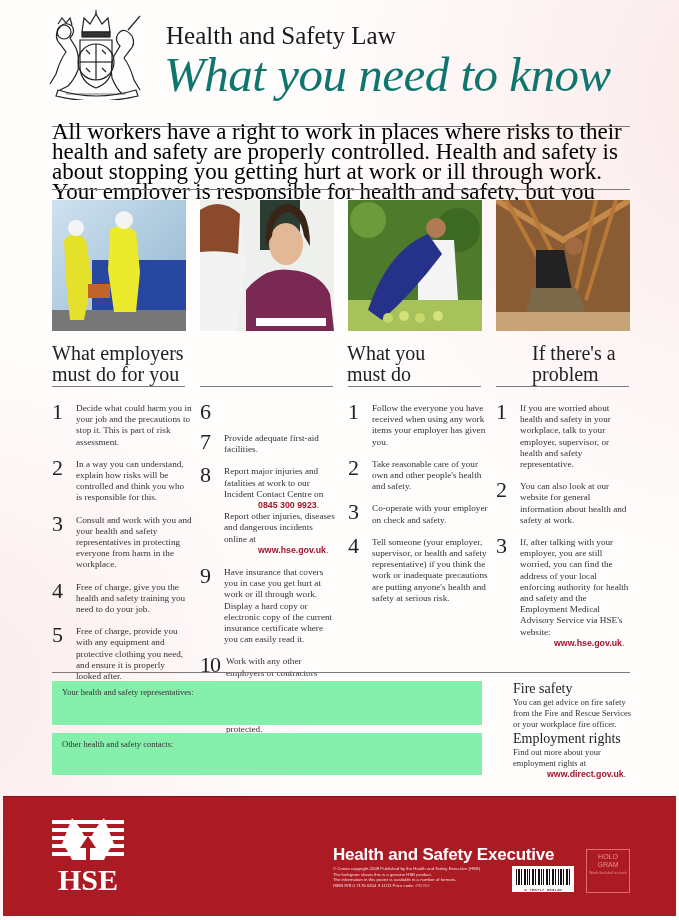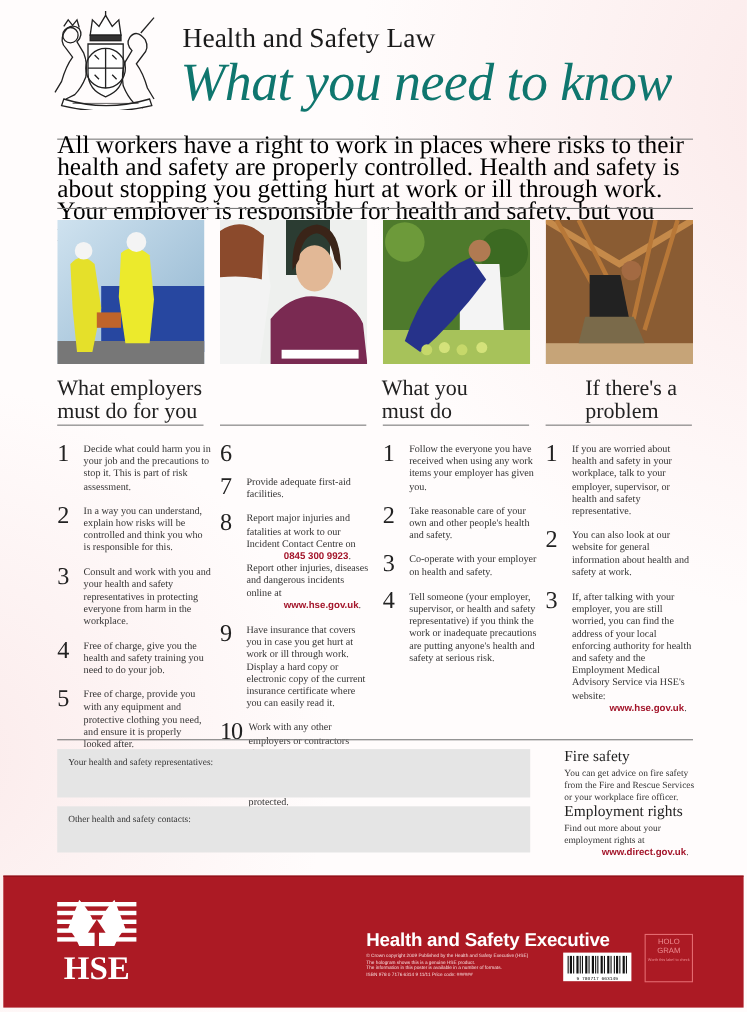--- a/index.html
+++ b/index.html
@@ -31,21 +31,21 @@
 
     
     .list { width: 140px; }
     .item { display: flex; align-items: flex-start; margin-bottom: 10px; }
     .num { font-family: "Liberation Serif", serif; font-size: 22px; line-height: 20px; width: 16px; flex: 0 0 auto; color: #222; }
     .num.wide { width: 24px; font-size: 22px; letter-spacing: -1px; }
     .txt { font-family: "Liberation Serif", serif; font-size: 9.2px; line-height: 11.2px; color: #333; padding-left: 8px; padding-top: 1px; }
     .red { color: #a3152a; font-family: Liberation Sans, sans-serif; font-weight: bold; font-size: 8.8px; padding-left: 34px; }
 
     
-    .contact-box { background: #e5e5e5; }
+    .contact-box { background: #86efac; }
     .contact-label { font-family: "Liberation Serif", serif; font-size: 8.5px; color: #333; }
 
     .side-head { font-family: "Liberation Serif", serif; font-size: 14px; color: #222; }
     .side-text { font-family: "Liberation Serif", serif; font-size: 8.6px; line-height: 10.8px; color: #333; }
 
     
     .footer { left: 3px; top: 796px; width: 673px; height: 120px; background: #ac1a24; border-top: 1px solid #8a0f18; }
     .hse-logo { left: 50px; top: 818px; width: 76px; height: 76px; }
     .hse-name { left: 333px; top: 845px; font-family: "Liberation Sans", sans-serif; font-weight: bold; font-size: 17px; color: #fff; white-space: nowrap; letter-spacing: -0.2px; }
     .fine { left: 333px; top: 866px; font-family: "Liberation Sans", sans-serif; font-size: 4.3px; line-height: 5.6px; color: #f8dede; width: 180px; }
@@ -216,21 +216,21 @@
   <div class="item">
     <div class="num">1</div>
     <div class="txt">Follow the everyone you have received when using any work items your employer has given you.</div>
   </div>
   <div class="item">
     <div class="num">2</div>
     <div class="txt">Take reasonable care of your own and other people's health and safety.</div>
   </div>
   <div class="item">
     <div class="num">3</div>
-    <div class="txt">Co-operate with your employer on health and safety.</div>
+    <div class="txt">Co-operate with your employer on check and safety.</div>
   </div>
   <div class="item">
     <div class="num">4</div>
     <div class="txt">Tell someone (your employer, supervisor, or health and safety representative) if you think the work or inadequate precautions are putting anyone's health and safety at serious risk.</div>
   </div>
 </div>
 
 <div class="abs list" style="left:496px; top:402px; width:135px;">
   <div class="item">
     <div class="num">1</div>

